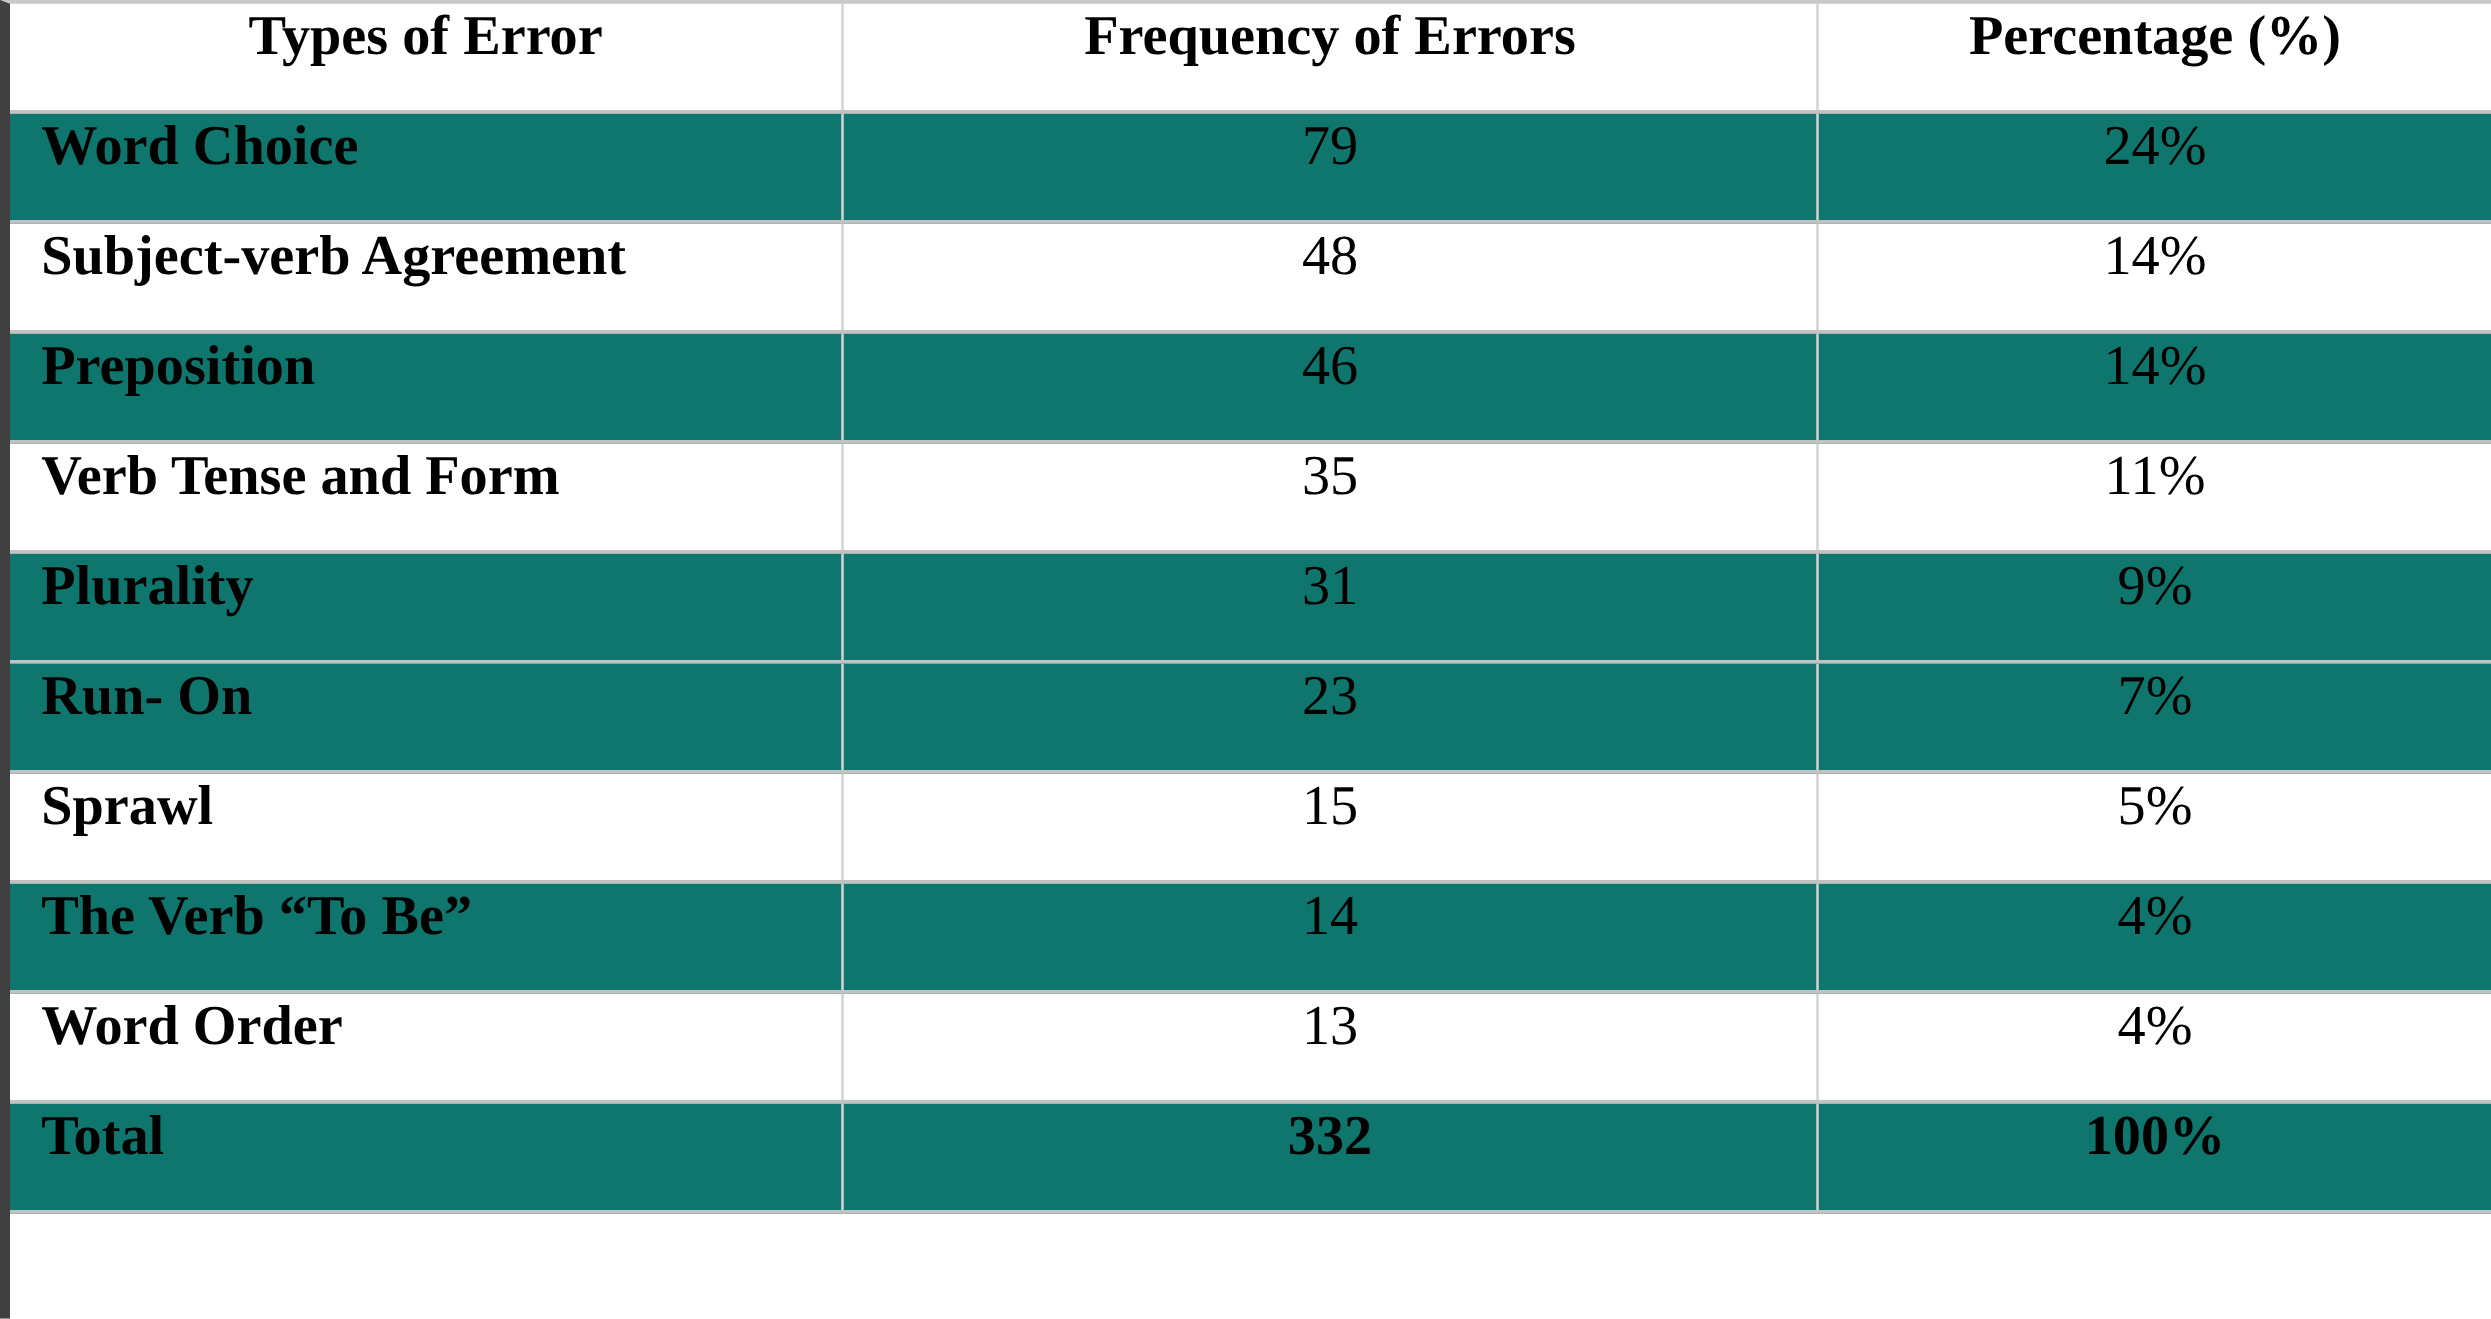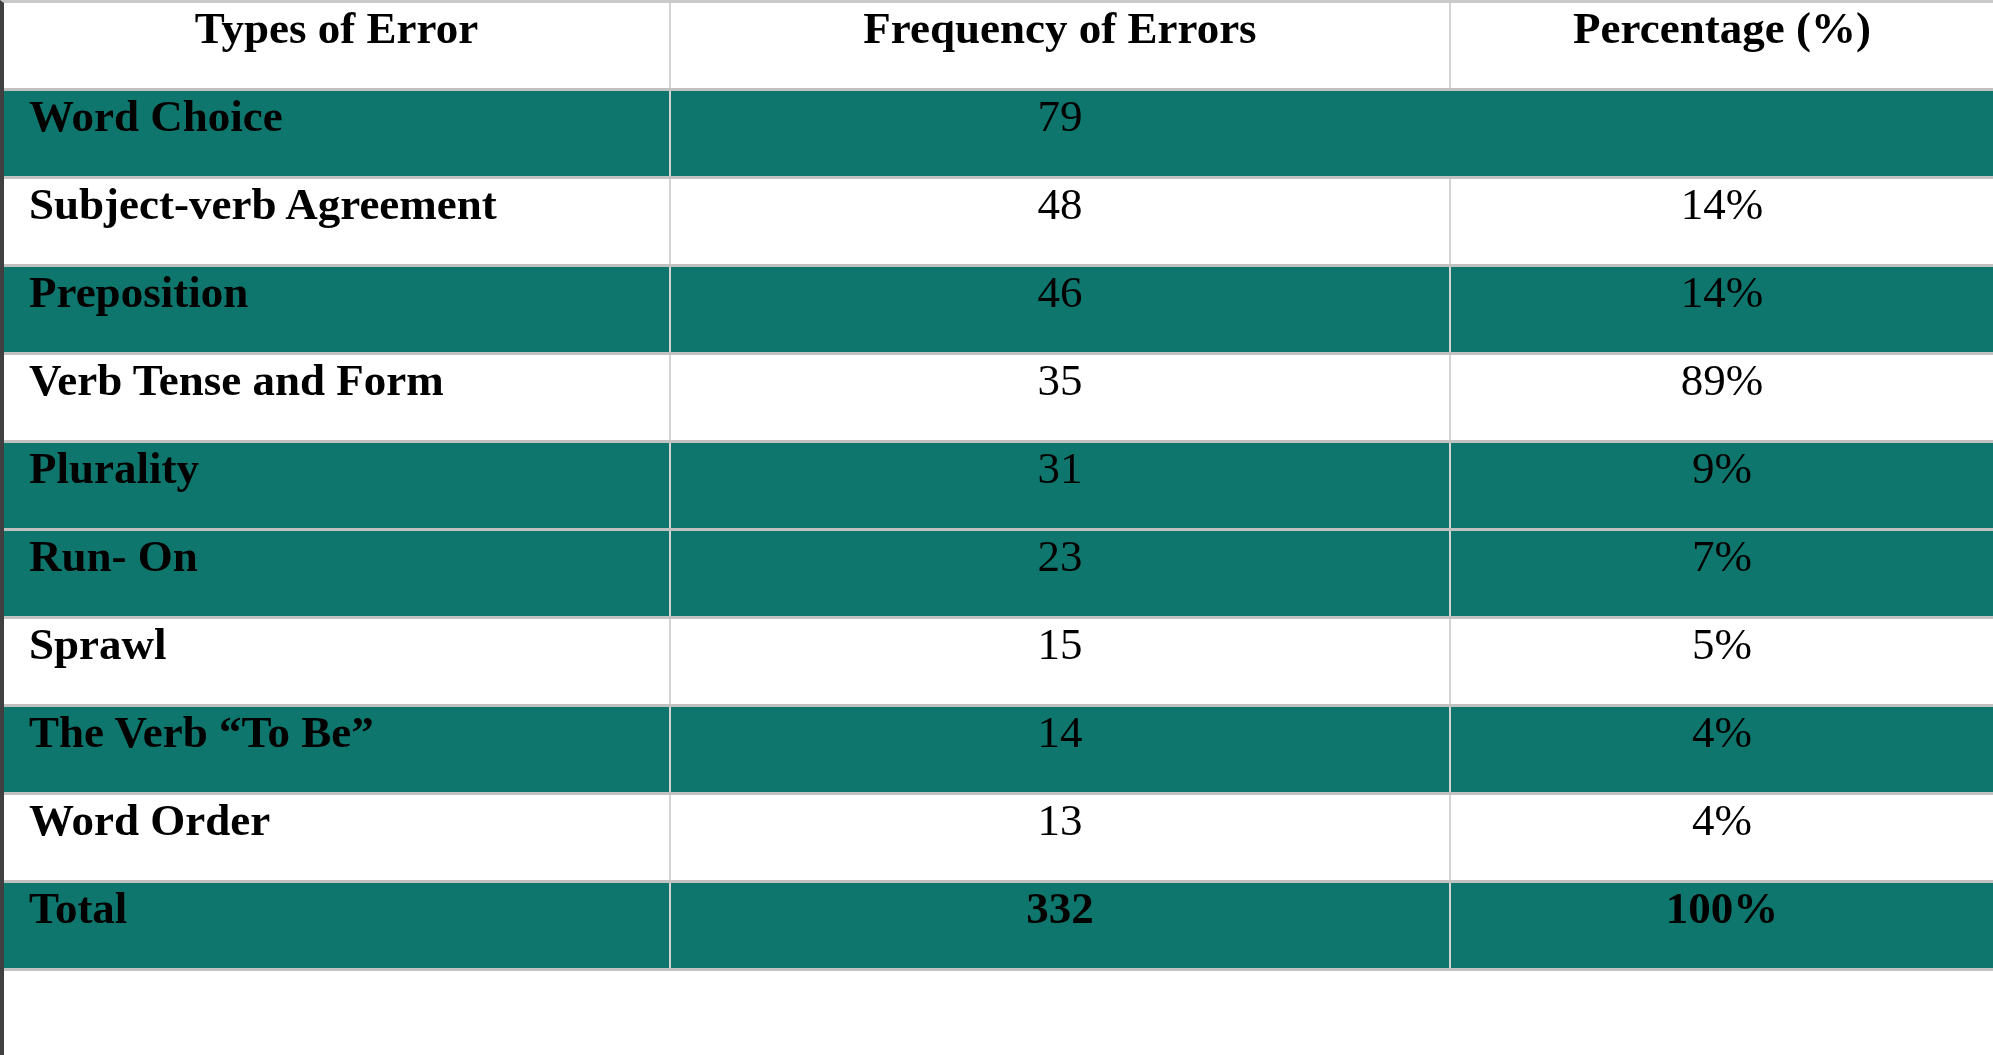--- a/index.html
+++ b/index.html
@@ -6,21 +6,21 @@
   #page {
     position: relative;
     width: 1993px;
     height: 1055px;
     overflow: hidden;
     background: #ffffff;
     font-family: "Liberation Serif", "DejaVu Serif", serif;
     color: #000000;
     box-sizing: border-box;
     border-top: 3px solid #c9c9c9;
-    border-left: 4px solid #404040;
+    border-left: 8px solid #404040;
   }
   .t-row {
     display: flex;
     height: 85px;
     border-bottom: 3px solid #c2c2c2;
     box-sizing: content-box;
   }
   .t-row.alt { background: #0f766e; }
   .cell {
     box-sizing: border-box;
@@ -45,38 +45,39 @@
 
   <div class="t-row header">
     <div class="cell c1 th">Types of Error</div>
     <div class="cell c2 th">Frequency of Errors</div>
     <div class="cell c3 th">Percentage (%)</div>
   </div>
 
   <div class="t-row alt">
     <div class="cell c1 label">Word Choice</div>
     <div class="cell c2 val">79</div>
+    <div class="cell c3 val">24%</div>
   </div>
 
   <div class="t-row">
     <div class="cell c1 label">Subject-verb Agreement</div>
     <div class="cell c2 val">48</div>
     <div class="cell c3 val">14%</div>
   </div>
 
   <div class="t-row alt">
     <div class="cell c1 label">Preposition</div>
     <div class="cell c2 val">46</div>
     <div class="cell c3 val">14%</div>
   </div>
 
   <div class="t-row">
     <div class="cell c1 label">Verb Tense and Form</div>
     <div class="cell c2 val">35</div>
-    <div class="cell c3 val">89%</div>
+    <div class="cell c3 val">11%</div>
   </div>
 
   <div class="t-row alt">
     <div class="cell c1 label">Plurality</div>
     <div class="cell c2 val">31</div>
     <div class="cell c3 val">9%</div>
   </div>
 
 
   <div class="t-row alt">

